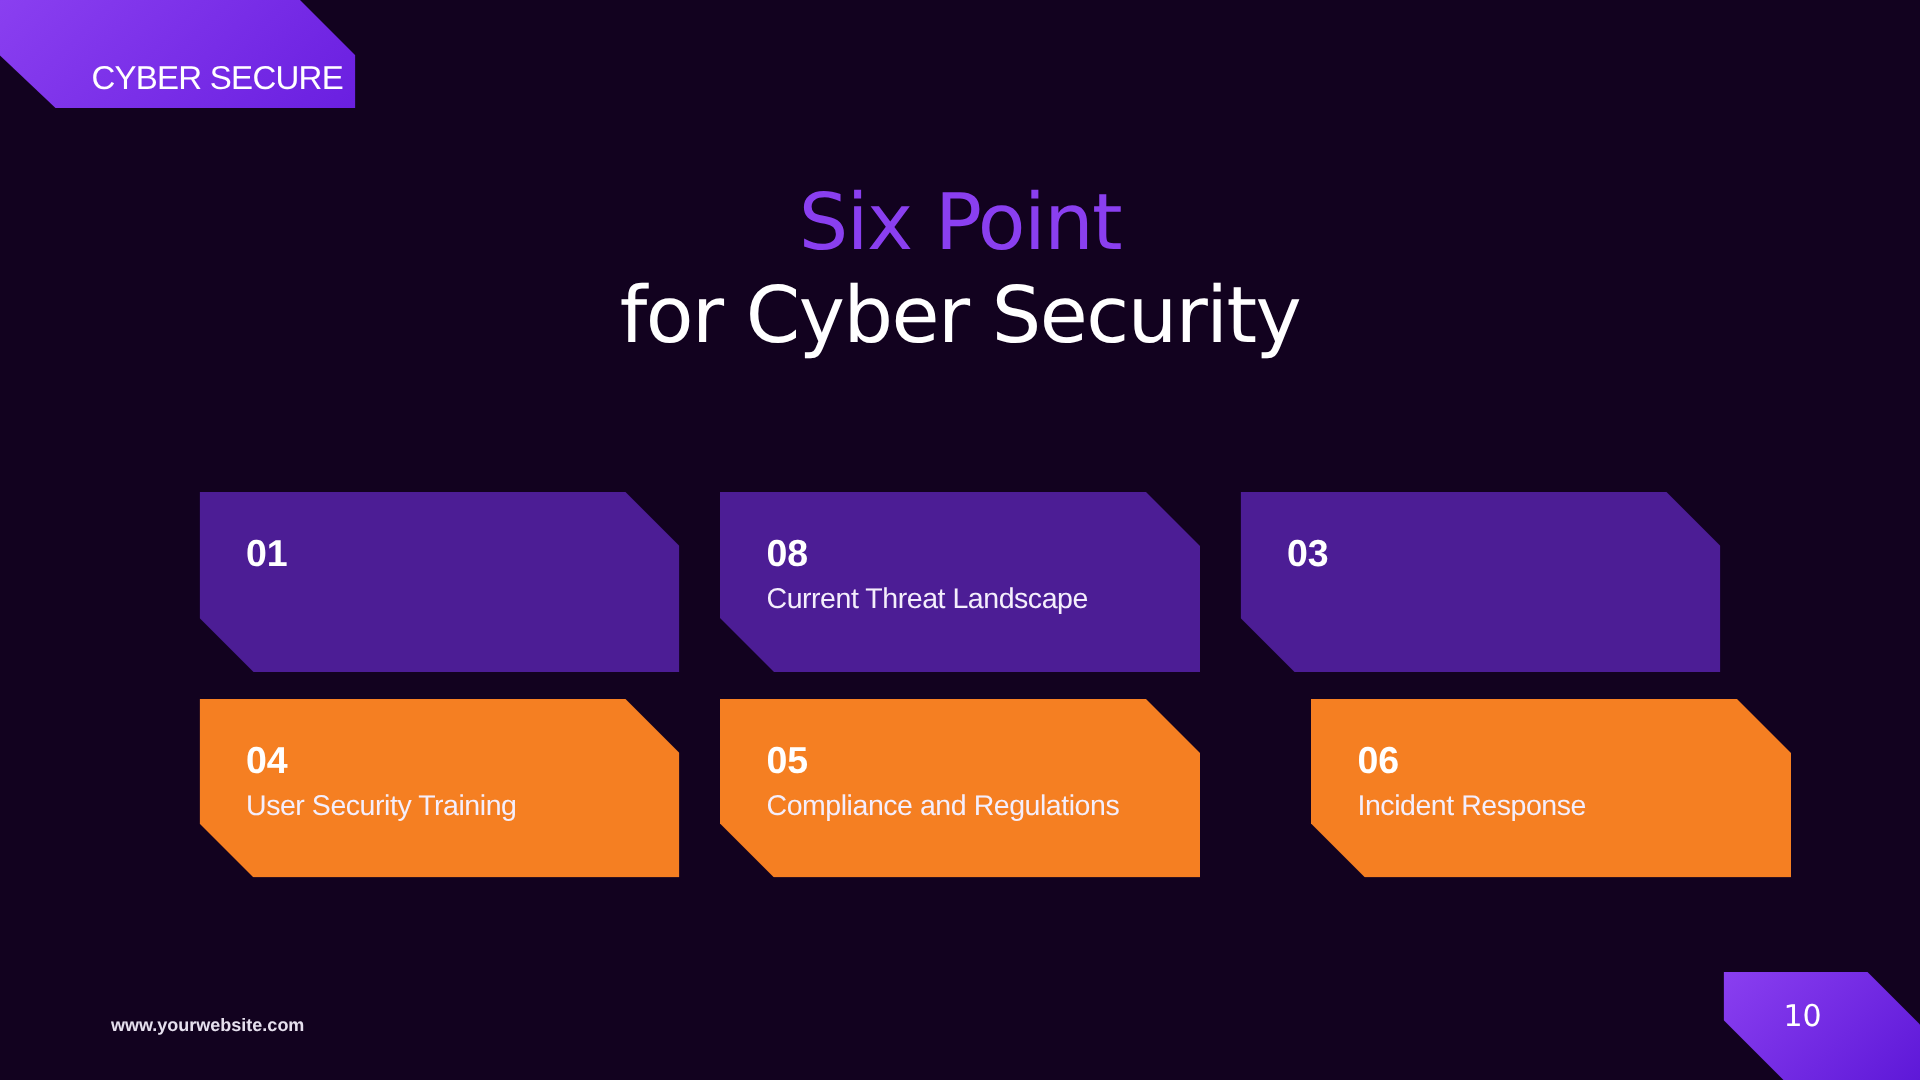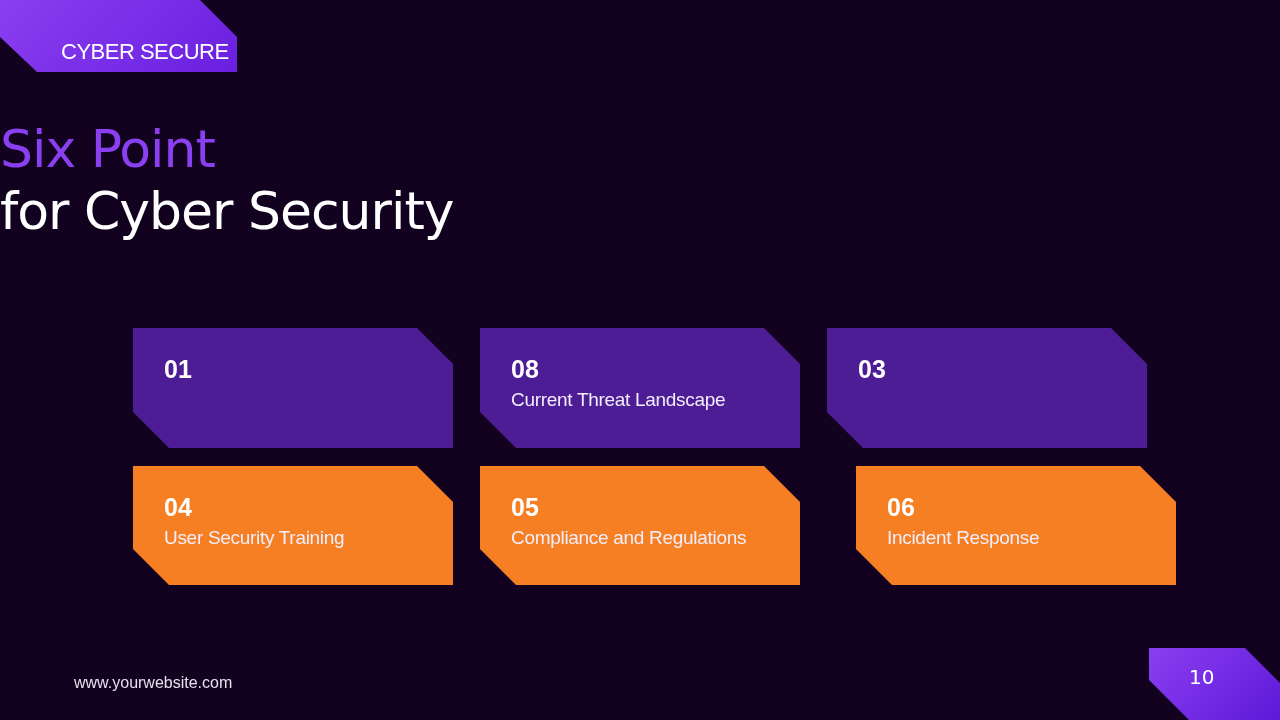--- a/index.html
+++ b/index.html
@@ -15,21 +15,21 @@
       background: linear-gradient(135deg, #8a3ff0 0%, #6a1fe0 100%);
       clip-path: polygon(0 0, 200px 0, 237px 37px, 237px 72px, 37px 72px, 0 37px);
     }
     .brand-text {
       position: absolute; left: 61px; top: 37px;
       font-size: 22px; font-weight: 400; letter-spacing: -0.5px;
       color: #ffffff; line-height: 30px;
     }
     .title-block {
       position: absolute; left: 0; right: 0; top: 118px;
-      text-align: left;
+      text-align: center;
     }
     .title-line1 {
       font-family: "DejaVu Sans", sans-serif;
       font-size: 52px; color: #8a3ff0; line-height: 62px; letter-spacing: -1px;
     }
     .title-line2 {
       font-family: "DejaVu Sans", sans-serif;
       font-size: 52px; color: #ffffff; line-height: 62px; letter-spacing: -1px;
     }
     .card {
@@ -43,21 +43,21 @@
       position: absolute; left: 31px; top: 26px;
       font-size: 25px; font-weight: 700; line-height: 30px; color: #ffffff;
     }
     .card-label {
       position: absolute; left: 31px; top: 60px;
       font-size: 19px; line-height: 24px; color: #f4eefc; letter-spacing: -0.3px;
       white-space: nowrap;
     }
     .footer-url {
       position: absolute; left: 74px; top: 673px;
-      font-size: 16px; color: #e6e0ee; line-height: 20px;
+      font-size: 12px; color: #e6e0ee; line-height: 20px; font-weight: bold;
     }
     .page-tab {
       position: absolute; left: 1149px; top: 648px; width: 131px; height: 72px;
       background: linear-gradient(135deg, #8a3ff0 0%, #5e18d8 100%);
       clip-path: polygon(0 0, 96px 0, 131px 35px, 131px 72px, 40px 72px, 0 32px);
     }
     .page-num {
       position: absolute; left: 1189px; top: 665px;
       font-family: "DejaVu Sans", sans-serif;
       font-size: 20px; color: #ffffff; line-height: 24px;
@@ -86,21 +86,21 @@
 </div>
 
 <div class="card orange" style="left:133px; top:466px;">
   <div class="card-num">04</div>
   <div class="card-label">User Security Training</div>
 </div>
 <div class="card orange" style="left:480px; top:466px;">
   <div class="card-num">05</div>
   <div class="card-label">Compliance and Regulations</div>
 </div>
-<div class="card orange" style="left:856px; top:466px;text-align:right;">
+<div class="card orange" style="left:874px; top:466px;text-align:right;">
   <div class="card-num">06</div>
   <div class="card-label">Incident Response</div>
 </div>
 
 <div class="footer-url">www.yourwebsite.com</div>
 
 <div class="page-tab"></div>
 <div class="page-num">10</div>
 
 </body></html>

